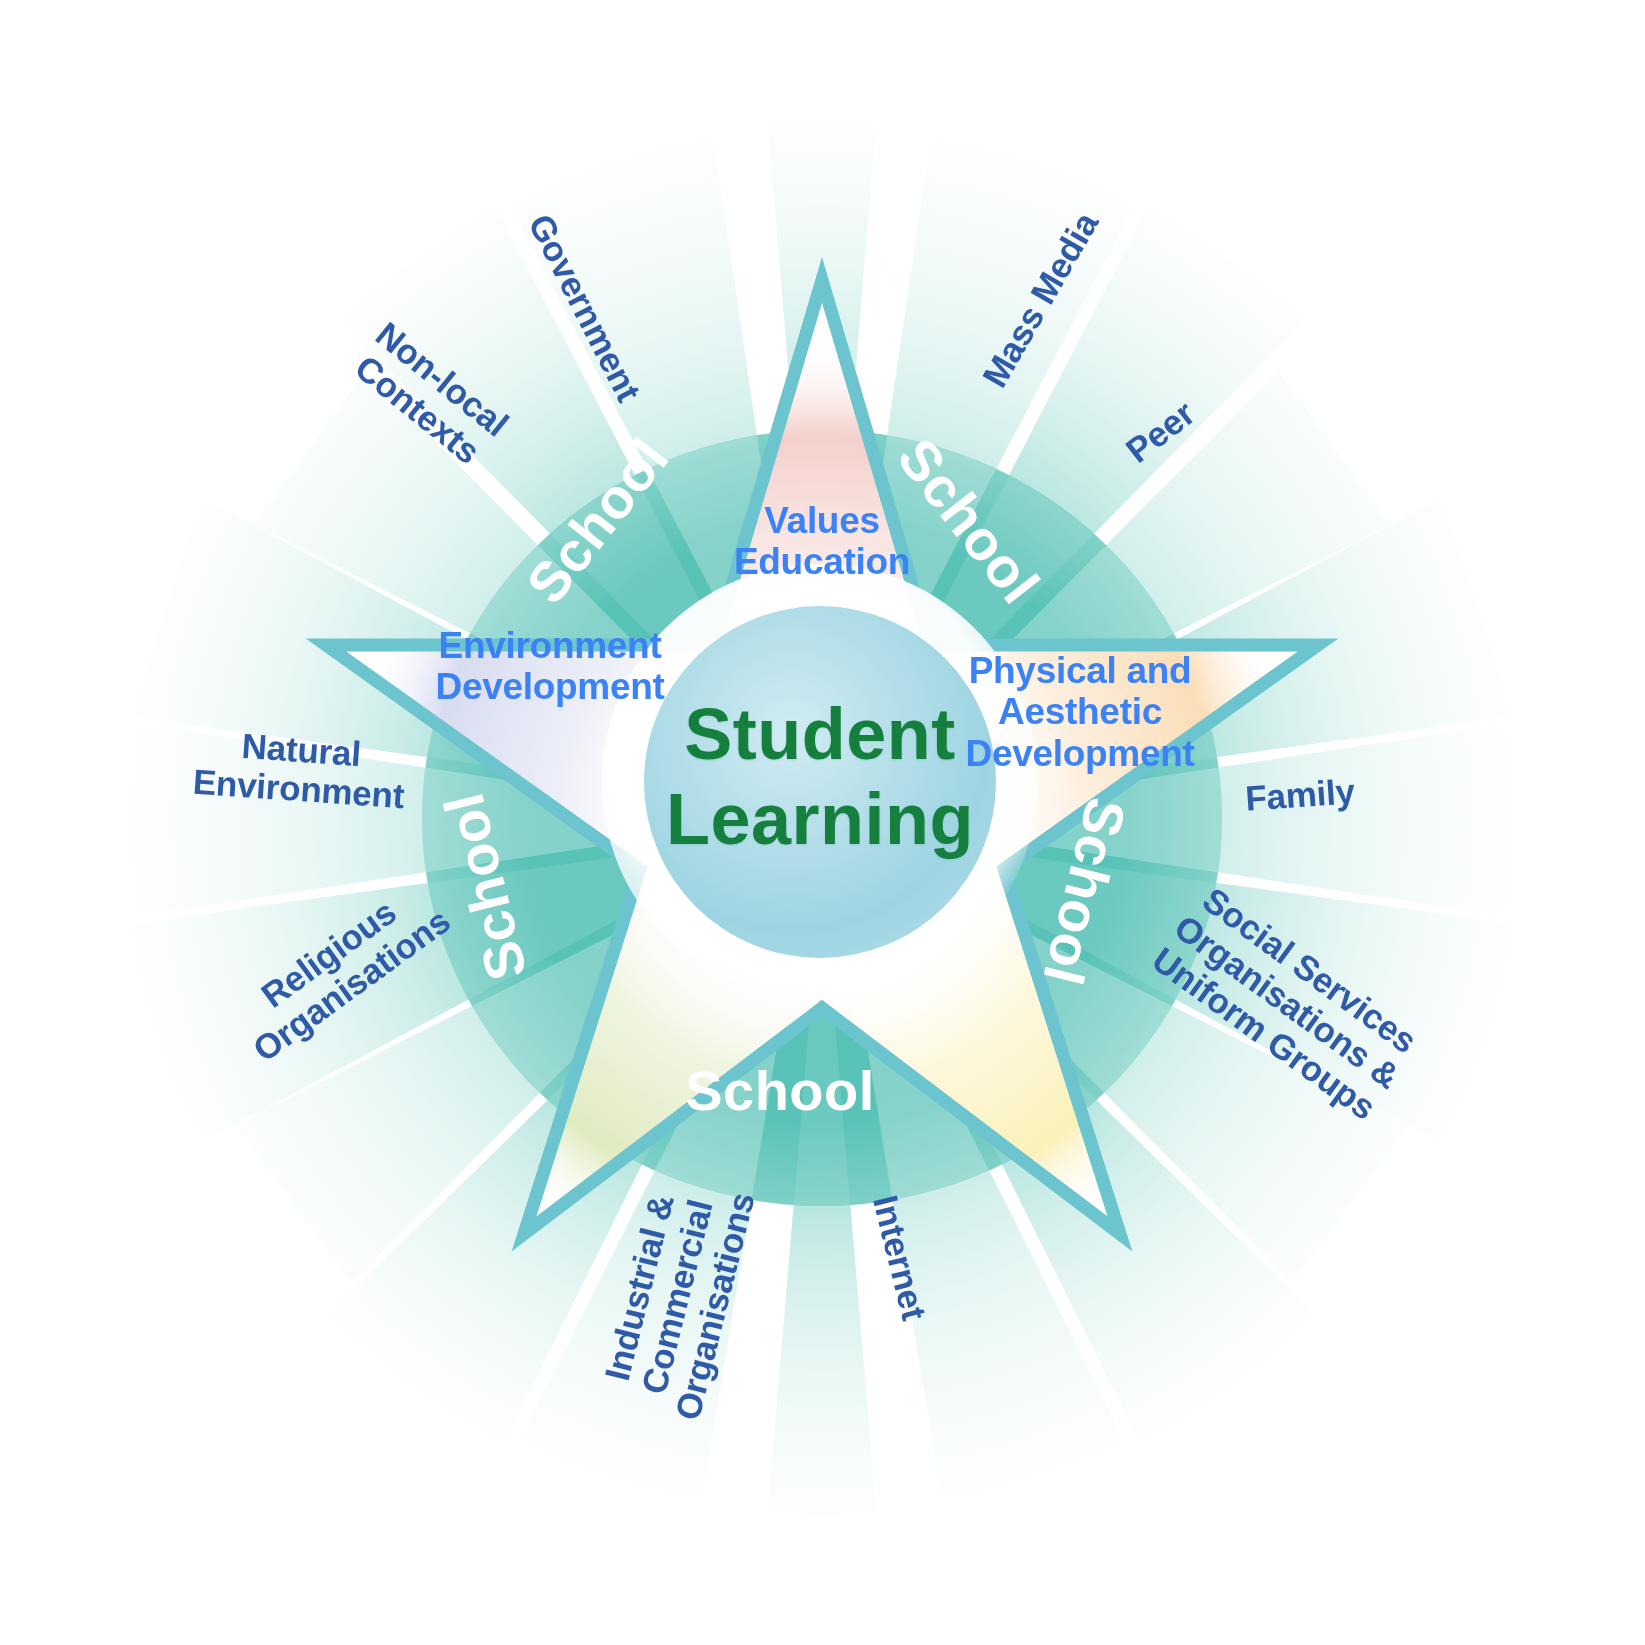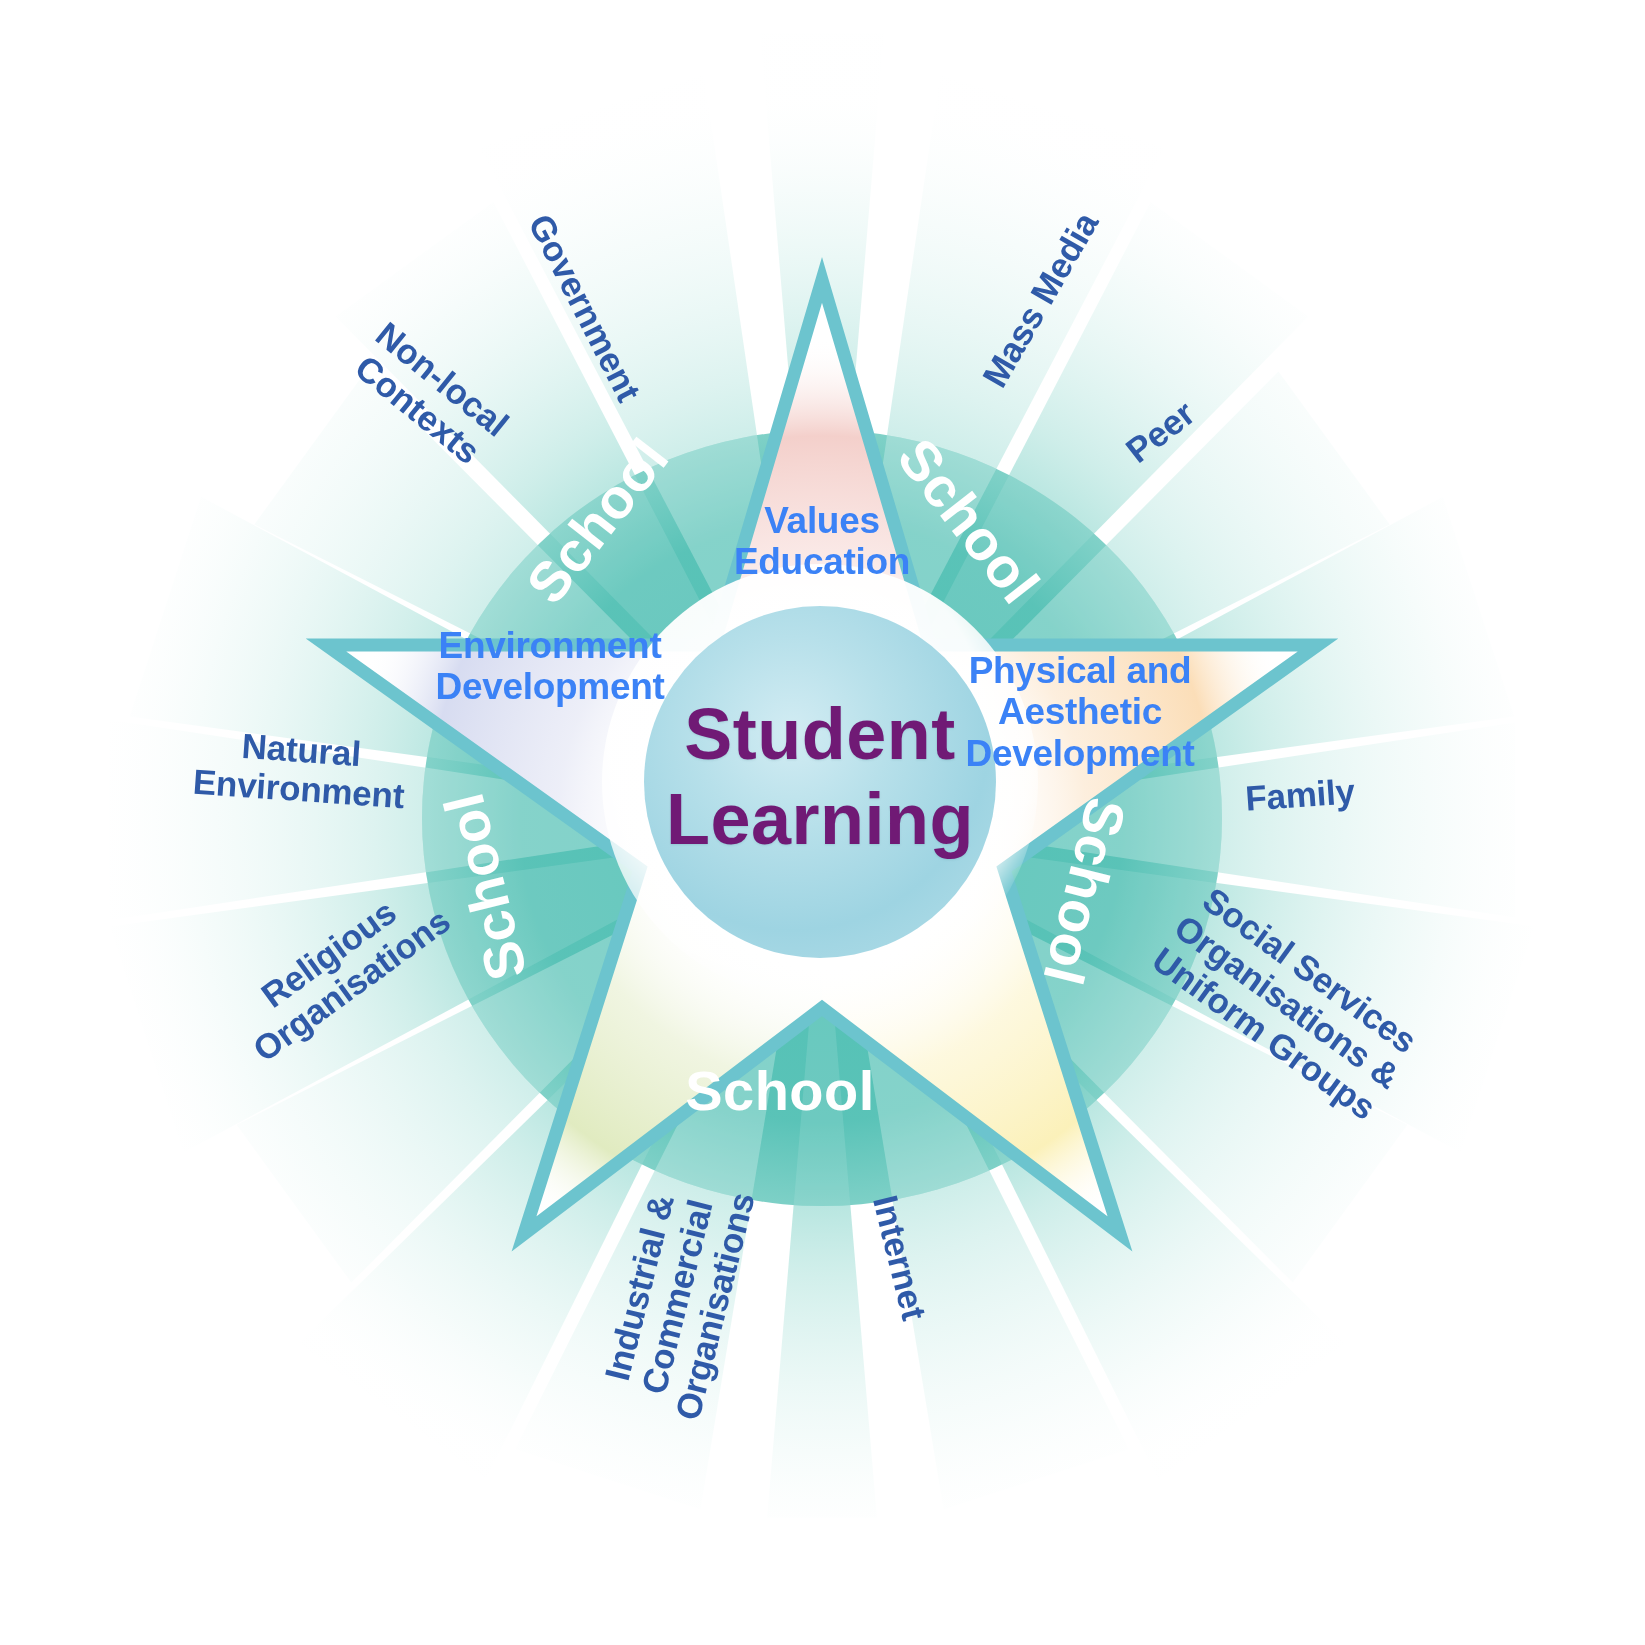--- a/index.html
+++ b/index.html
@@ -50,21 +50,21 @@
     transform-origin: 50% 50%;
     letter-spacing: 0.5px;
   }
   .domain-label {
     color: #3b82f6;
     font-size: 37px;
     text-align: center;
     letter-spacing: -0.3px;
   }
   .center-label {
-    color: #701a75;
+    color: #15803d;
     font-size: 72px;
     text-align: center;
     letter-spacing: 0.5px;
     line-height: 1.18;
     text-shadow: 0 1px 2px rgba(90,150,165,0.25);
   }
 </style>
 </head>
 <body>
 

